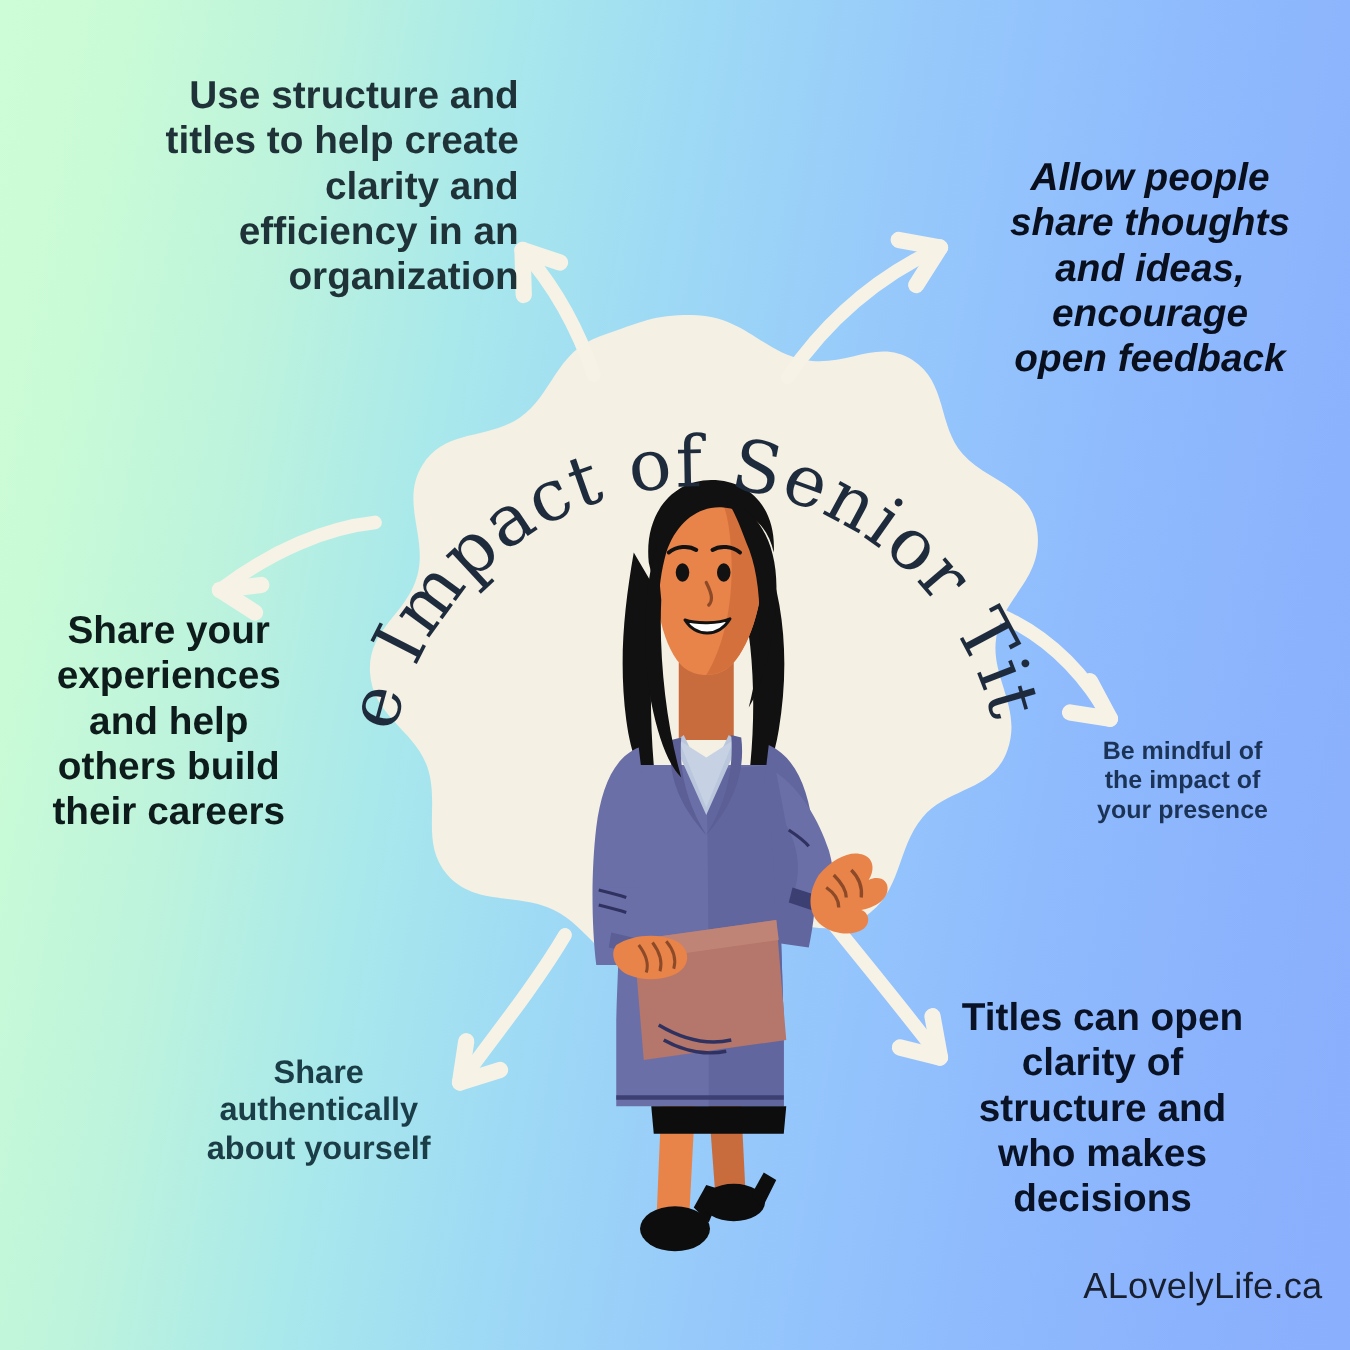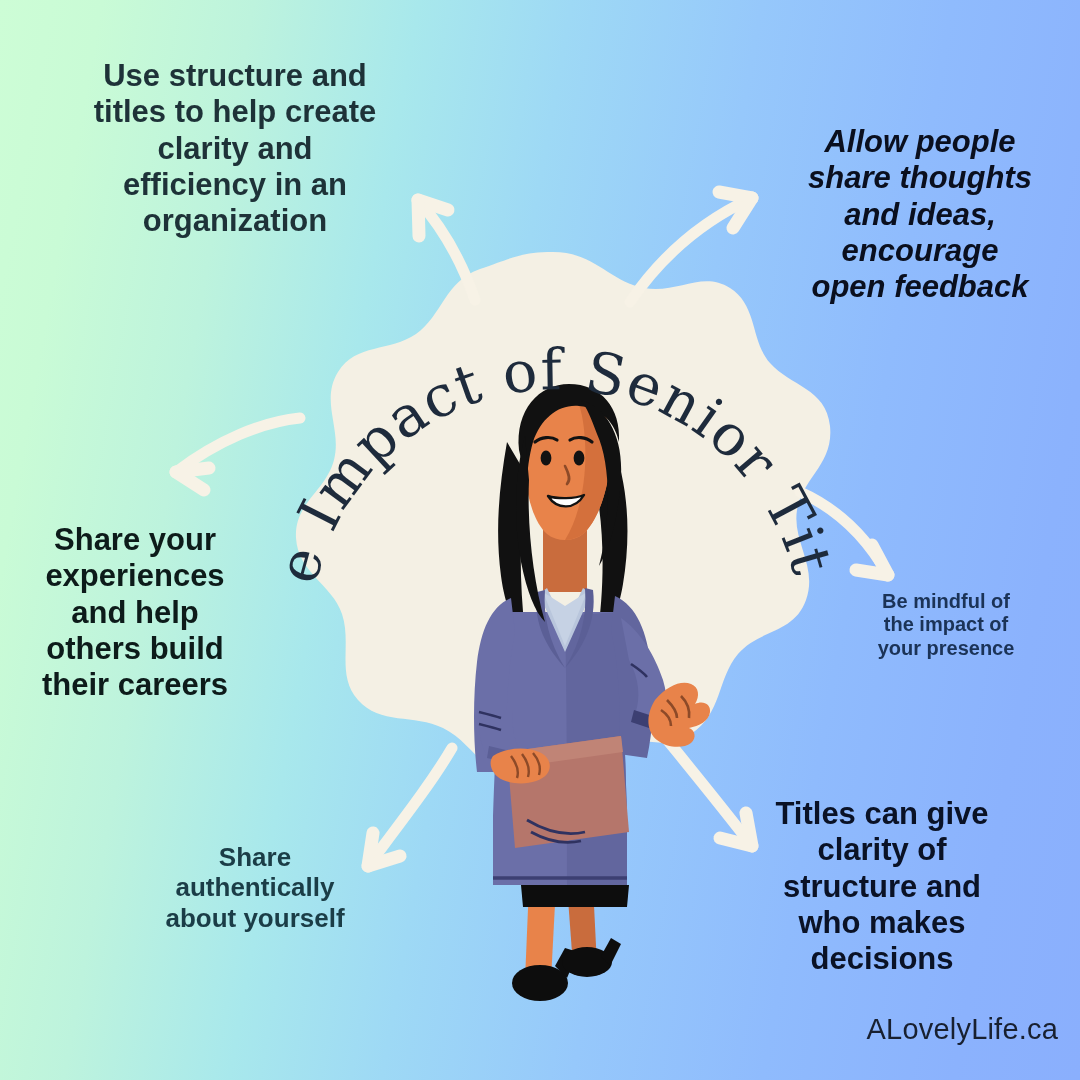--- a/index.html
+++ b/index.html
@@ -43,23 +43,23 @@
 
   
   .callout{
     position:absolute;
     font-family:"Liberation Sans", sans-serif;
     font-weight:bold;
     line-height:1.17;
     text-align:center;
     white-space:pre-line;
   }
-  .c1{ left:55px;  top:58px;  width:360px; font-size:31px; color:#1e3238; }
+  .c1{ left:55px;  top:58px;  width:360px; font-size:31px; color:#1e3238;text-align:right; }
   .c2{ left:772px; top:124px; width:296px; font-size:31px; color:#0a0f1e;font-style:italic; }
-  .c3{ left:8px;   top:486px; width:254px; font-size:31px; color:#0d1b1a;margin-top:36px; }
+  .c3{ left:8px;   top:486px; width:254px; font-size:31px; color:#0d1b1a; }
   .c4{ left:820px; top:590px; width:252px; font-size:20px; color:#1b3357; }
   .c5{ left:130px; top:842px; width:250px; font-size:26px; color:#1b3d47; }
   .c6{ left:748px; top:796px; width:268px; font-size:31px; color:#0a1226; }
 
   .watermark{
     position:absolute;right:22px;bottom:34px;
     font-family:"Liberation Sans", sans-serif;
     font-size:29px;color:#182030;letter-spacing:.2px;
   }
 </style>
@@ -264,21 +264,21 @@
 their careers</div>
 
   <div class="callout c4">Be mindful of
 the impact of
 your presence</div>
 
   <div class="callout c5">Share
 authentically
 about yourself</div>
 
-  <div class="callout c6">Titles can give
+  <div class="callout c6">Titles can open
 clarity of
 structure and
 who makes
 decisions</div>
 
   <div class="watermark">ALovelyLife.ca</div>
 
 </div>
 
 </body></html>

